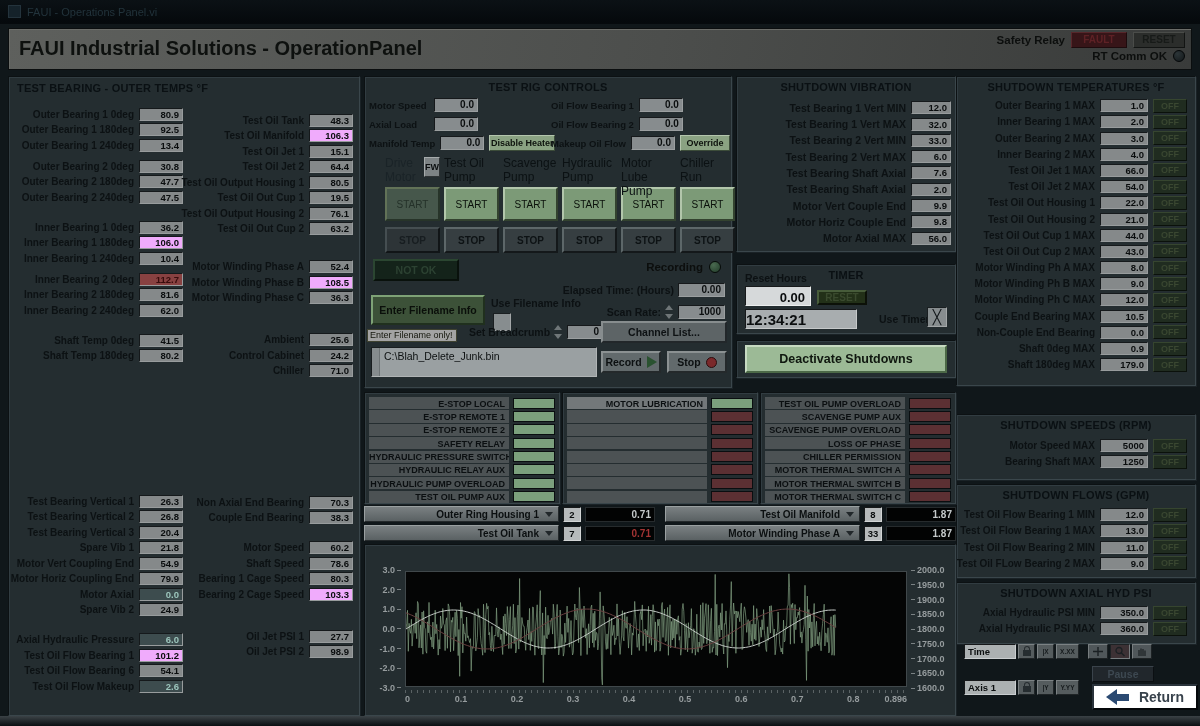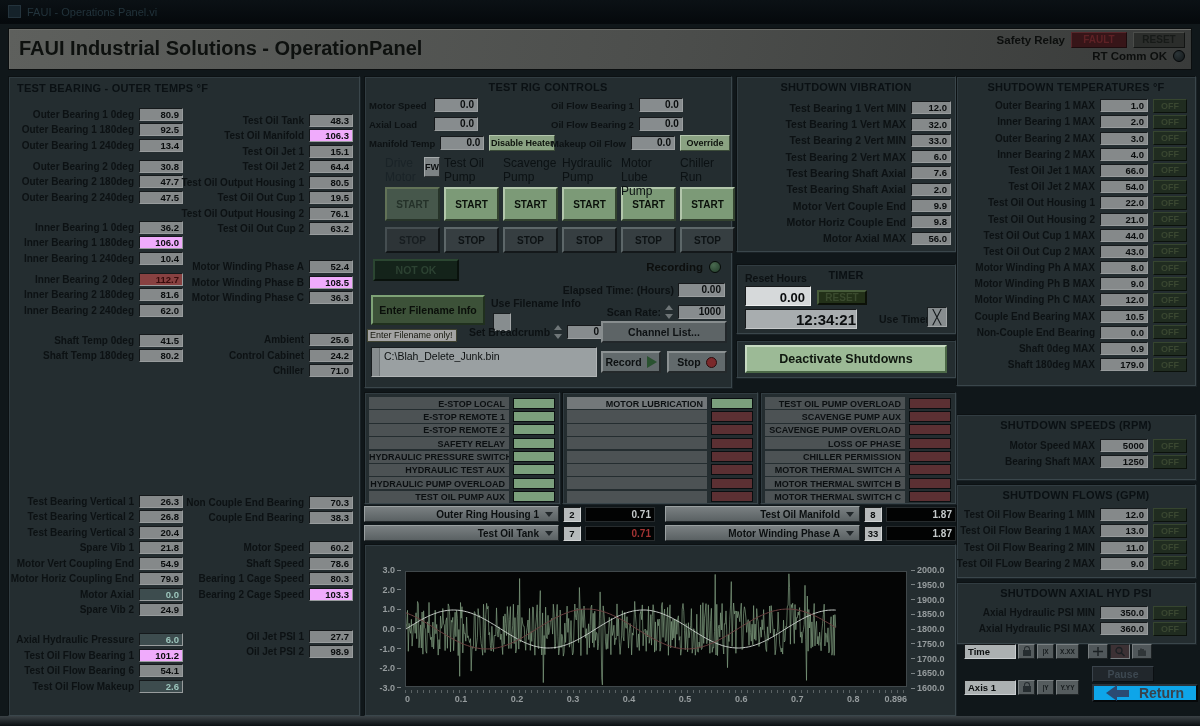--- a/index.html
+++ b/index.html
@@ -42,21 +42,21 @@
   .fbtn{flex:none;height:16px;background:#8aa282;border:1px solid;border-color:#b4c5ad #3c4c39 #3c4c39 #b4c5ad;color:#0d120d;font-size:9px;font-weight:bold;text-align:center;font-family:inherit}
   .fl .fbtn{width:66px}.fr .fbtn{width:50px}
   .fbtn:empty{visibility:hidden}
   .pumps{position:absolute;display:flex;gap:4px}
   .pumpcol{width:55px}
   .pumphead{height:26px;display:flex;gap:3px;align-items:flex-start;margin-bottom:4px}
   .pumpname{font-size:12px;font-weight:normal;color:#0b1113;line-height:1.15}
   .fwbtn{width:24px;height:20px;background:#7d8385;border:1px solid;border-color:#a6abac #2e3335 #2e3335 #a6abac;color:#0c0f10;font-size:9px;font-weight:bold;font-family:inherit}
   .fwbtn:empty{display:none}
   .btn{display:block;width:100%;font-family:inherit}
-  .btn-start{height:34px;background:#7c9a77;border:2px solid;border-color:#b2c6ab #33422f #33422f #b2c6ab;color:#0a100a;font-size:10px;font-weight:bold}
+  .btn-start{height:34px;background:#7c9a77;border:2px solid;border-color:#b2c6ab #33422f #33422f #b2c6ab;color:#0a100a;font-size:10px;font-weight:normal}
   .btn-stop{margin-top:6px;height:26px;background:#363e41;border:2px solid;border-color:#5d6769 #14181a #14181a #5d6769;color:#0d1214;font-size:10px;font-weight:bold}
   .pumpcol[data-dim="1"] .pumpname{color:#1a2327}
   .pumpcol[data-dim="1"] .btn-start{background:#46574b;border-color:#627257 #273429 #273429 #627257;color:#243129}
   .pumpcol[data-dim="1"] .btn-stop{background:#2d3437;border-color:#454e51 #111517 #111517 #454e51;color:#171d20}
   .notok{position:absolute;left:8px;top:182px;width:86px;height:22px;background:#14231a;border:2px solid;border-color:#2b4631 #09110c #09110c #2b4631;color:#2c4232;font-size:10.5px;font-weight:bold;text-align:center;line-height:18px}
   .recrow{position:absolute;right:10px;top:184px;display:flex;align-items:center;gap:6px}
   .led-rec{width:12px;height:12px;border-radius:50%;background:radial-gradient(circle at 35% 30%,#4a6a50,#223c2a);border:1px solid #060b08}
   .efbtn{position:absolute;left:6px;top:218px;width:114px;height:30px;background:#3c5138;border:2px solid;border-color:#7ea276 #20301e #20301e #7ea276;color:#0a0f0a;font-size:10.5px;font-weight:bold;font-family:inherit}
   .ufl{position:absolute;left:126px;top:220px;font-size:10.5px;font-weight:bold;color:#0c1113}
   .chk{background:#878d8f;border:1px solid;border-color:#1a1f21 #a3a7a8 #a3a7a8 #1a1f21;color:#101518;display:flex;align-items:center;justify-content:center;font-size:14px;line-height:1}
@@ -67,21 +67,21 @@
   .spin .dn{border-top:5px solid #6f7678}
   .clbtn{position:absolute;left:236px;top:244px;width:126px;height:22px;background:#5d6466;border:2px solid;border-color:#878d8e #22272a #22272a #878d8e;color:#0d1113;font-size:10.5px;font-weight:bold;font-family:inherit}
   .tip{position:absolute;left:2px;top:252px;width:90px;height:13px;background:#a3a3a3;border:1px solid #3f4230;color:#15170d;font-size:9px;line-height:11px;padding-left:2px;white-space:nowrap}
   .fpath{position:absolute;left:6px;top:270px;width:226px;height:30px;background:#9aa0a2;border:1px solid;border-color:#191d1f #b0b4b5 #b0b4b5 #191d1f;color:#0c0f10;font-size:10.5px;padding:2px 4px 0 12px}
   .fpath-gutter{position:absolute;left:0;top:0;width:8px;height:100%;background:#868c8e;border-right:1px solid #6d7375}
   .rsbtn{position:absolute;width:60px;height:22px;background:#626a6c;border:2px solid;border-color:#8b9192 #24292b #24292b #8b9192;color:#0c1011;font-size:10.5px;font-weight:bold;display:flex;align-items:center;justify-content:center;gap:5px;font-family:inherit}
   .tri-rec{width:0;height:0;border-top:6px solid transparent;border-bottom:6px solid transparent;border-left:10px solid #2a5230}
   .dot-stop{width:11px;height:11px;border-radius:50%;background:#7b292b;border:1px solid #2a0d0e}
   .whitebox{background:#d6d9da;border:1px solid;border-color:#17191a #eceeee #eceeee #17191a;color:#0a0c0d;font-size:13px;font-weight:bold;text-align:right;padding:3px 5px 0 0}
   .resetbtn{background:#223018;border:2px solid;border-color:#475c3a #0c1108 #0c1108 #475c3a;color:#3a4a2e;font-size:10px;font-weight:bold;font-family:inherit}
-  .timedisp{background:#a8adaf;border:1px solid;border-color:#16181a #c6c9ca #c6c9ca #16181a;color:#0b0e0f;font-size:15px;font-weight:bold;text-align:right;line-height:19px}
+  .timedisp{background:#a8adaf;border:1px solid;border-color:#16181a #c6c9ca #c6c9ca #16181a;color:#0b0e0f;font-size:15px;font-weight:bold;text-align:left;line-height:19px}
   .deact{position:absolute;left:8px;top:4px;width:202px;height:28px;background:#9cba96;border:2px solid;border-color:#c7dac1 #4c6947 #4c6947 #c7dac1;color:#0f170f;font-size:12.5px;font-weight:bold;font-family:inherit}
   .sirows{position:absolute;left:4px;top:4px;right:4px}
   .sirow{display:flex;align-items:center;gap:4px;height:12.2px;margin-bottom:1.2px}
   .slbl{flex:1;height:100%;background:#4c5254;color:#0b0f11;font-size:9px;font-weight:bold;text-align:right;padding:1.5px 4px 0 0;white-space:nowrap;overflow:hidden}
   .sirow[data-variant="hl"] .slbl{background:#73787a}
   .sled{flex:none;width:42px;height:11px;border:1px solid #0a0e10}
   .sled[data-led="green"]{background:#7ba07d}
   .sled[data-led="red"]{background:#5c3033}
   .selgrid{position:absolute;left:364px;top:506px;width:592px;display:grid;grid-template-columns:1fr 1fr;column-gap:10px;row-gap:3px}
   .selcell{display:flex;align-items:center;gap:4px;height:16px}
@@ -103,21 +103,21 @@
   .scalerow{display:flex;align-items:center;gap:2px}
   .scalename{width:52px;height:15px;background:#acb1b2;border:1px solid;border-color:#16181a #caced0 #caced0 #16181a;color:#0b0e0f;font-size:9.5px;font-weight:bold;padding:1px 0 0 3px}
   .sbtn{width:17px;height:15px;background:#555c5e;border:1px solid;border-color:#7c8284 #1f2426 #1f2426 #7c8284;color:#161b1d;font-size:6.5px;font-weight:bold;display:flex;align-items:center;justify-content:center;padding:0;font-family:inherit}
   .sbtn.fmt{width:23px}
   .lockicon{position:relative;width:8px;height:6px;background:#262d30;margin-top:3px}
   .lockicon::before{content:"";position:absolute;left:1px;top:-4px;width:4px;height:4px;border:1px solid #262d30;border-bottom:none;border-radius:3px 3px 0 0}
   .toolsrow{position:absolute;left:132px;top:4px;display:flex;gap:2px}
   .toolbtn{width:20px;height:15px;background:#50575a;border:1px solid;border-color:#777d7f #1d2224 #1d2224 #777d7f;display:flex;align-items:center;justify-content:center;padding:0}
   .toolbtn[data-selected="1"]{background:#3c3134;border-color:#1d2224 #777d7f #777d7f #1d2224}
   .pausebtn{position:absolute;left:136px;top:26px;width:62px;height:16px;background:#21272c;border:1px solid;border-color:#3a434b #0b0f12 #0b0f12 #3a434b;color:#3d4851;font-size:10.5px;font-weight:bold;font-family:inherit}
-  .returnbtn{position:absolute;left:136px;top:44px;width:106px;height:18px;background:#0ea5e9;border:2px solid;border-color:#2a333b #05080a #05080a #2a333b;display:flex;align-items:center;justify-content:center;gap:10px;color:#38424c;font-size:14px;font-weight:bold;font-family:inherit}
+  .returnbtn{position:absolute;left:136px;top:44px;width:106px;height:26px;background:#ffffff;border:2px solid;border-color:#2a333b #05080a #05080a #2a333b;display:flex;align-items:center;justify-content:center;gap:10px;color:#38424c;font-size:14px;font-weight:bold;font-family:inherit}
   .arrow-left{display:flex;align-items:center}
   .arrow-left .head{width:0;height:0;border-top:8px solid transparent;border-bottom:8px solid transparent;border-right:11px solid #2b4a72}
   .arrow-left .shaft{width:12px;height:7px;background:#2b4a72}
   .footer{position:absolute;left:0;bottom:0;width:100%;height:10px;background:linear-gradient(#3b4246,#0b0f12)}
 </style>
 </head>
 <body>
 
 <div class="screen">
 
@@ -345,21 +345,21 @@
         </div>
 
         <div class="row">
           <span class="lbl">Chiller</span>
           <span class="vbox">71.0</span>
         </div>
       </div>
     <div class="rows" style="left:180px;top:416px;width:164px">
 
         <div class="row">
-          <span class="lbl">Non Couple End Bearing</span>
+          <span class="lbl">Non Axial End Bearing</span>
           <span class="vbox">70.3</span>
         </div>
 
         <div class="row">
           <span class="lbl">Couple End Bearing</span>
           <span class="vbox">38.3</span>
         </div>
 
         <div class="row" data-gap="g2">
           <span class="lbl">Motor Speed</span>
@@ -796,21 +796,21 @@
           <span class="slbl">SAFETY RELAY</span>
           <span class="sled" data-led="green"></span>
         </div>
 
         <div class="sirow">
           <span class="slbl">HYDRAULIC PRESSURE SWITCH</span>
           <span class="sled" data-led="green"></span>
         </div>
 
         <div class="sirow">
-          <span class="slbl">HYDRAULIC TEST AUX</span>
+          <span class="slbl">HYDRAULIC RELAY AUX</span>
           <span class="sled" data-led="green"></span>
         </div>
 
         <div class="sirow">
           <span class="slbl">HYDRAULIC PUMP OVERLOAD</span>
           <span class="sled" data-led="green"></span>
         </div>
 
         <div class="sirow">
           <span class="slbl">TEST OIL PUMP AUX</span>

